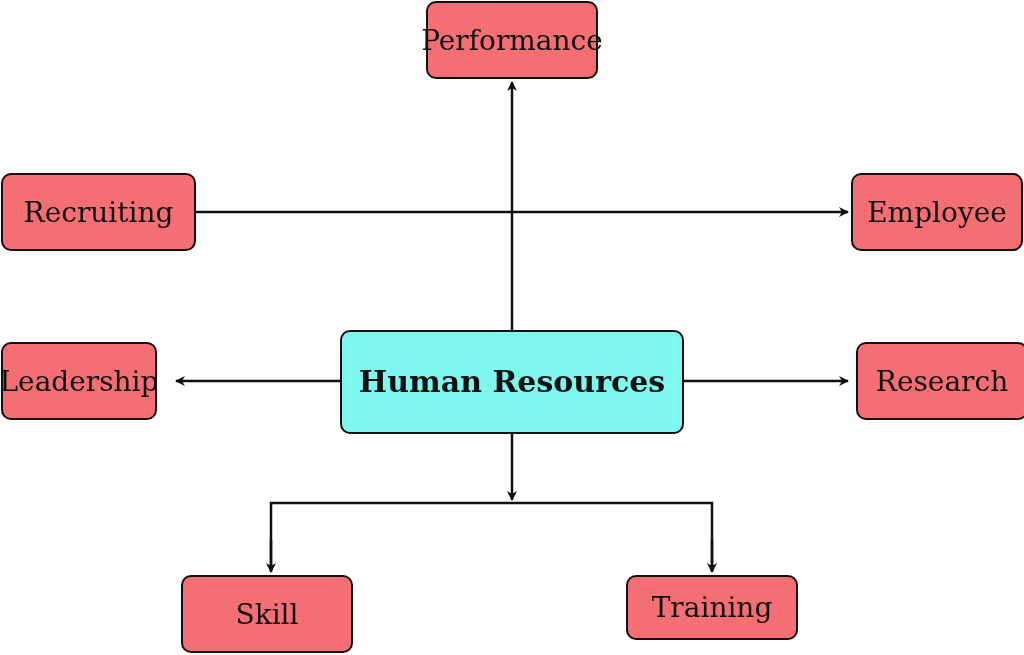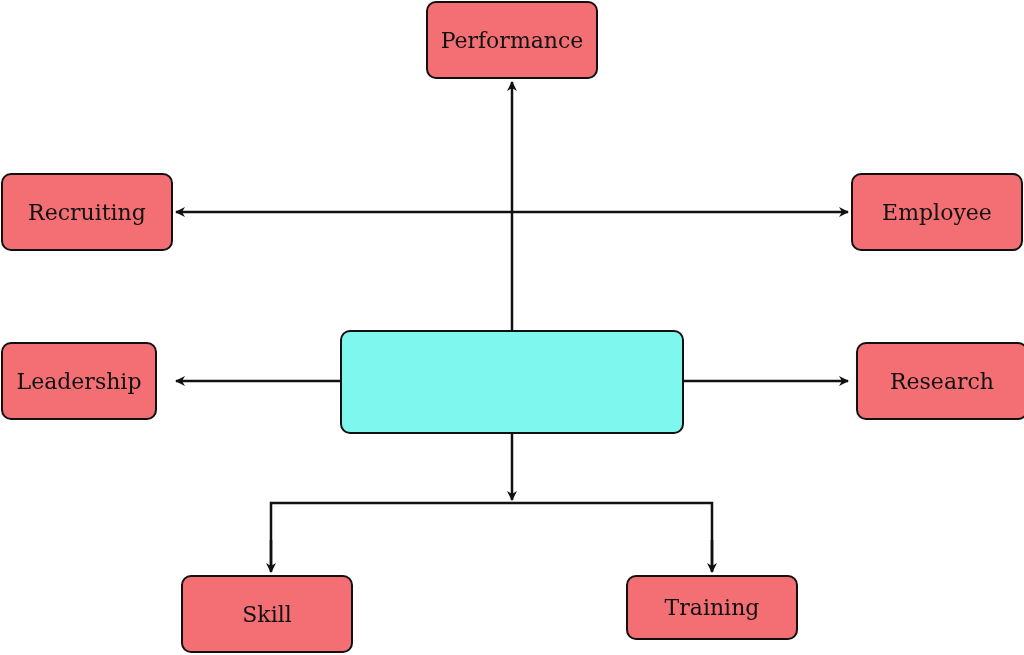--- a/index.html
+++ b/index.html
@@ -1,20 +1,20 @@
 <!DOCTYPE html>
 <html><head>
 <meta charset="utf-8">
 <style>
   html, body { margin:0; padding:0; background:#ffffff; }
   body { width:1024px; height:655px; position:relative; overflow:hidden; font-family:"DejaVu Serif", serif; }
   svg.wires { position:absolute; left:0; top:0; }
   .node { position:absolute; box-sizing:border-box; border:2.5px solid #111; border-radius:10px;
           display:flex; align-items:center; justify-content:center; text-align:center; color:#111; }
-  .leaf { background:#f46f73; font-size:22px; }
+  .leaf { background:#f46f73; font-size:28px; }
   .center { background:#7ef7ef; font-size:30px; font-weight:bold; line-height:1.25; }
 </style>
 </head>
 <body>
 
 <svg class="wires" width="1024" height="655">
   <defs>
     <marker id="ah" markerWidth="10" markerHeight="10" refX="9" refY="5" orient="auto" markerUnits="userSpaceOnUse">
       <path d="M0,0 L10,5 L0,10 L3,5 Z" fill="#111"></path>
     </marker>
@@ -33,33 +33,34 @@
     <line x1="512" y1="434" x2="512" y2="500" marker-end="url(#ah)"></line>
     <polyline points="271,571 271,503 712,503 712,571" marker-start=""></polyline>
     <line x1="271" y1="540" x2="271" y2="572" marker-end="url(#ah)"></line>
     <line x1="712" y1="540" x2="712" y2="572" marker-end="url(#ah)"></line>
   </g>
 </svg>
 
 <div class="node leaf" style="left:426px;top:1px;width:172px;height:78px;">
   <span>Performance</span>
 </div>
-<div class="node leaf" style="left:1px;top:173px;width:172px;height:78px;">
+<div class="node leaf" style="left:1px;top:173px;width:195px;height:78px;">
   <span>Recruiting</span>
 </div>
 <div class="node leaf" style="left:851px;top:173px;width:172px;height:78px;">
   <span>Employee</span>
 </div>
 <div class="node leaf" style="left:1px;top:342px;width:156px;height:78px;">
   <span>Leadership</span>
 </div>
 <div class="node leaf" style="left:856px;top:342px;width:172px;height:78px;">
   <span>Research</span>
 </div>
 <div class="node leaf" style="left:181px;top:575px;width:172px;height:78px;text-align:center;">
   <span>Skill</span>
 </div>
 <div class="node leaf" style="left:626px;top:575px;width:172px;height:65px;">
   <span>Training</span>
 </div>
 
 <div class="node center" style="left:340px;top:330px;width:344px;height:104px;flex-direction:column;">
+  <span>Human Resources</span>
 </div>
 
 </body></html>

